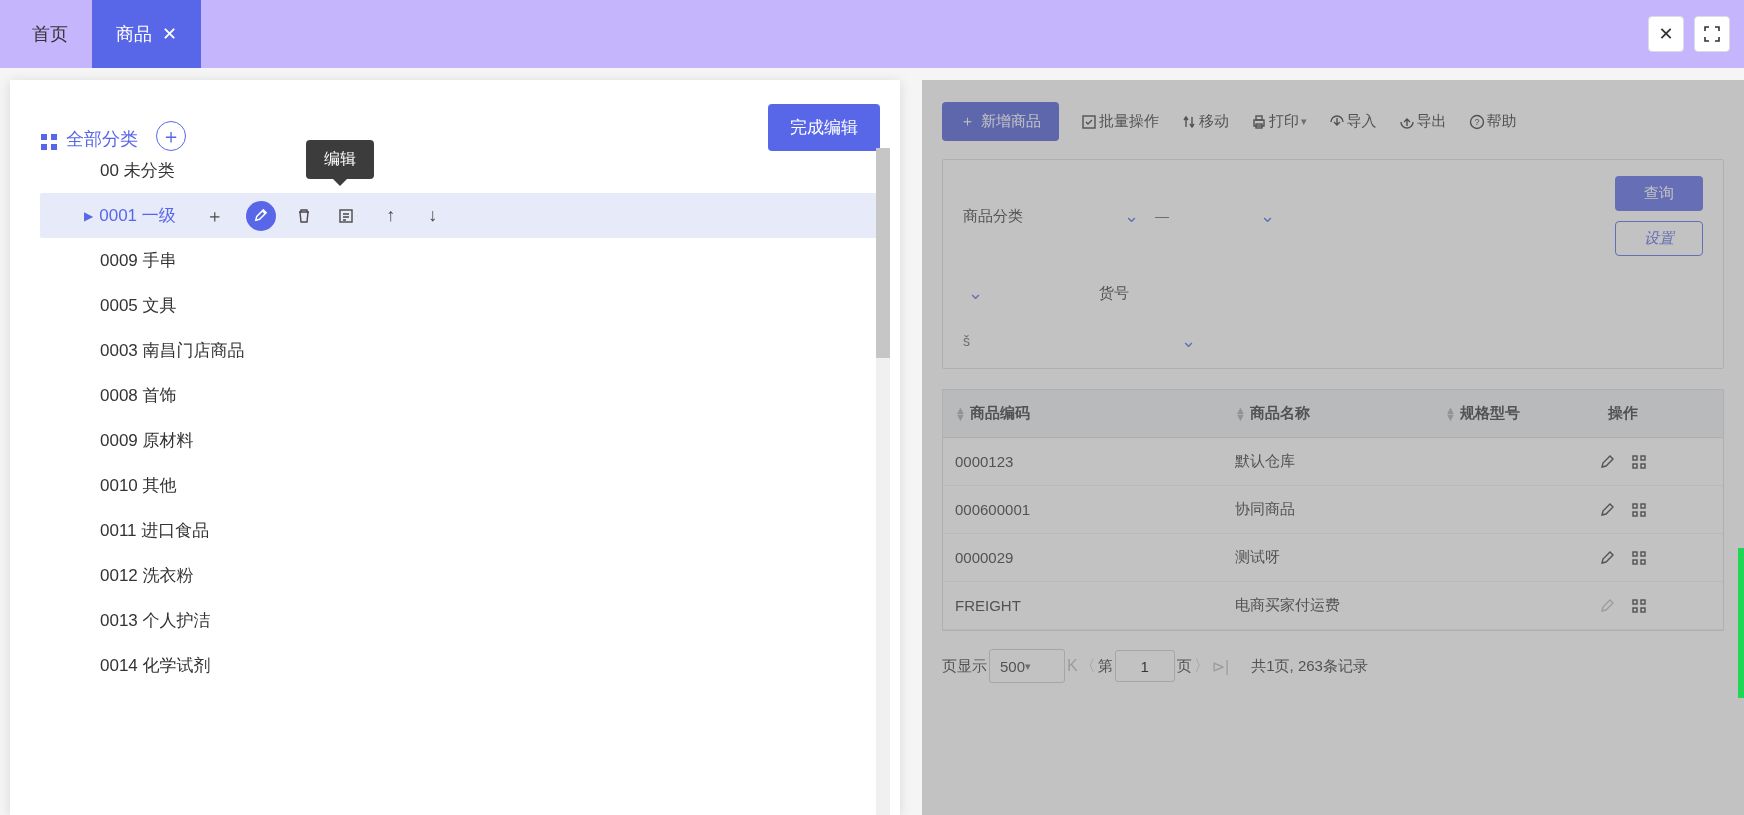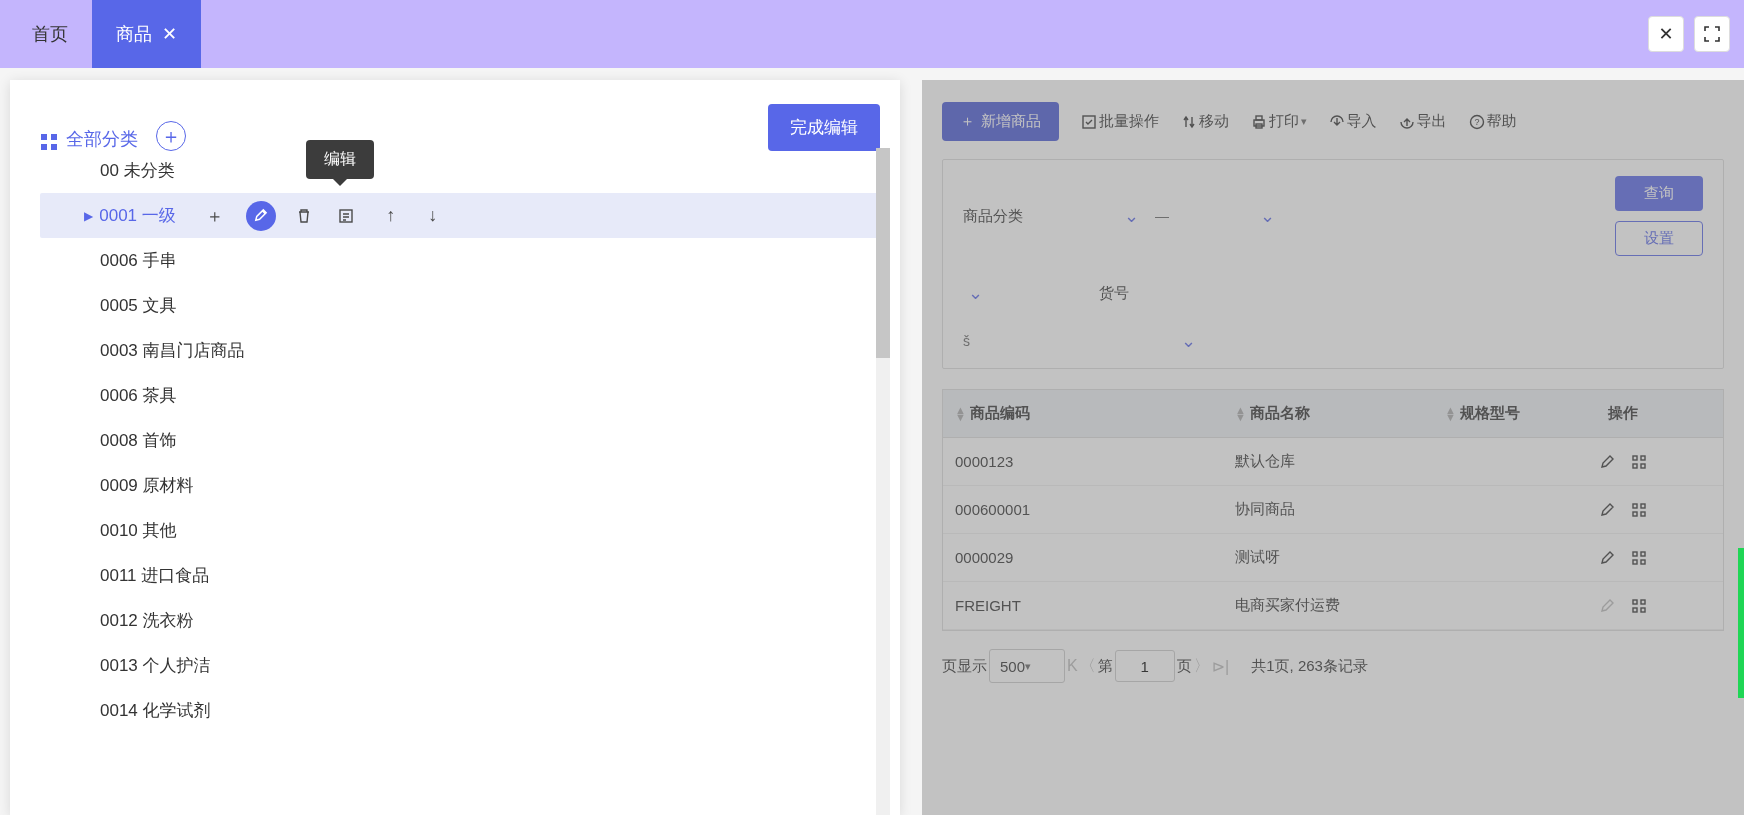--- a/index.html
+++ b/index.html
@@ -27,21 +27,21 @@
 .toolbar-item { display: inline-flex; align-items: center; gap: 2px; font-size: 15px; cursor: pointer; color: #333; }
 .chev-down { font-size: 11px; color: #666; }
 
 .filter-box { border: 1px solid #ddd; border-radius: 2px; padding: 16px 20px; display: flex; flex-direction: column; gap: 26px; }
 .filter-row { display: flex; align-items: center; gap: 16px; }
 .filter-label { font-size: 15px; color: #333; min-width: 70px; }
 .filter-select { min-width: 90px; display: inline-flex; justify-content: flex-end; }
 .chev-blue { color: #5867e8; font-size: 18px; }
 .dash { color: #666; }
 .btn-query { background: #5867e8; color: #fff; border: none; padding: 8px 28px; border-radius: 4px; font-size: 15px; cursor:pointer; }
-.btn-setting { border: 1px solid #5867e8; color: #5867e8; background: #fff; padding: 7px 28px; border-radius: 4px; font-size: 15px; cursor:pointer; }
+.btn-setting { border: 1px solid #5867e8; color: #5867e8; background: #fff; padding: 7px 28px; border-radius: 4px; font-size: 15px; cursor:pointer;font-style:italic; }
 .btn-col { display:flex; flex-direction:column; gap:10px; margin-left:auto; }
 
 .table { margin-top: 20px; border: 1px solid #ddd; }
 .thead { display: flex; background: #edf0f5; border-bottom: 1px solid #ddd; height: 48px; align-items: center; font-weight: 600; font-size: 15px; }
 .th, .td { padding: 0 12px; display:flex; align-items:center; gap:4px; }
 .c-code { width: 280px; }
 .c-name { width: 210px; }
 .c-spec { width: 90px; white-space:nowrap; overflow:hidden; }
 .c-op { flex: 1; justify-content: center; }
 .sort-icon { color: #aaa; font-size: 11px; display:inline-flex; flex-direction:column; line-height:7px; }
@@ -370,30 +370,27 @@
                 <svg width="16" height="16" viewBox="0 0 16 16">
                   <rect x="2" y="2" width="12" height="12" stroke="#4a4a4a" fill="none" stroke-width="1.4"></rect>
                   <path d="M5 6h6M5 9h6M5 12h3" stroke="#4a4a4a" stroke-width="1.4"></path>
                 </svg>
               </span>
               <span class="row-act-icon">↑</span>
               <span class="row-act-icon">↓</span>
             </span>
           </li>
           <li class="cat-item">
-            <span>0006 手串</span>
+            <span>0009 手串</span>
           </li>
           <li class="cat-item">
             <span>0005 文具</span>
           </li>
           <li class="cat-item">
             <span>0003 南昌门店商品</span>
-          </li>
-          <li class="cat-item">
-            <span>0006 茶具</span>
           </li>
           <li class="cat-item">
             <span>0008 首饰</span>
           </li>
           <li class="cat-item">
             <span>0009 原材料</span>
           </li>
           <li class="cat-item">
             <span>0010 其他</span>
           </li>

